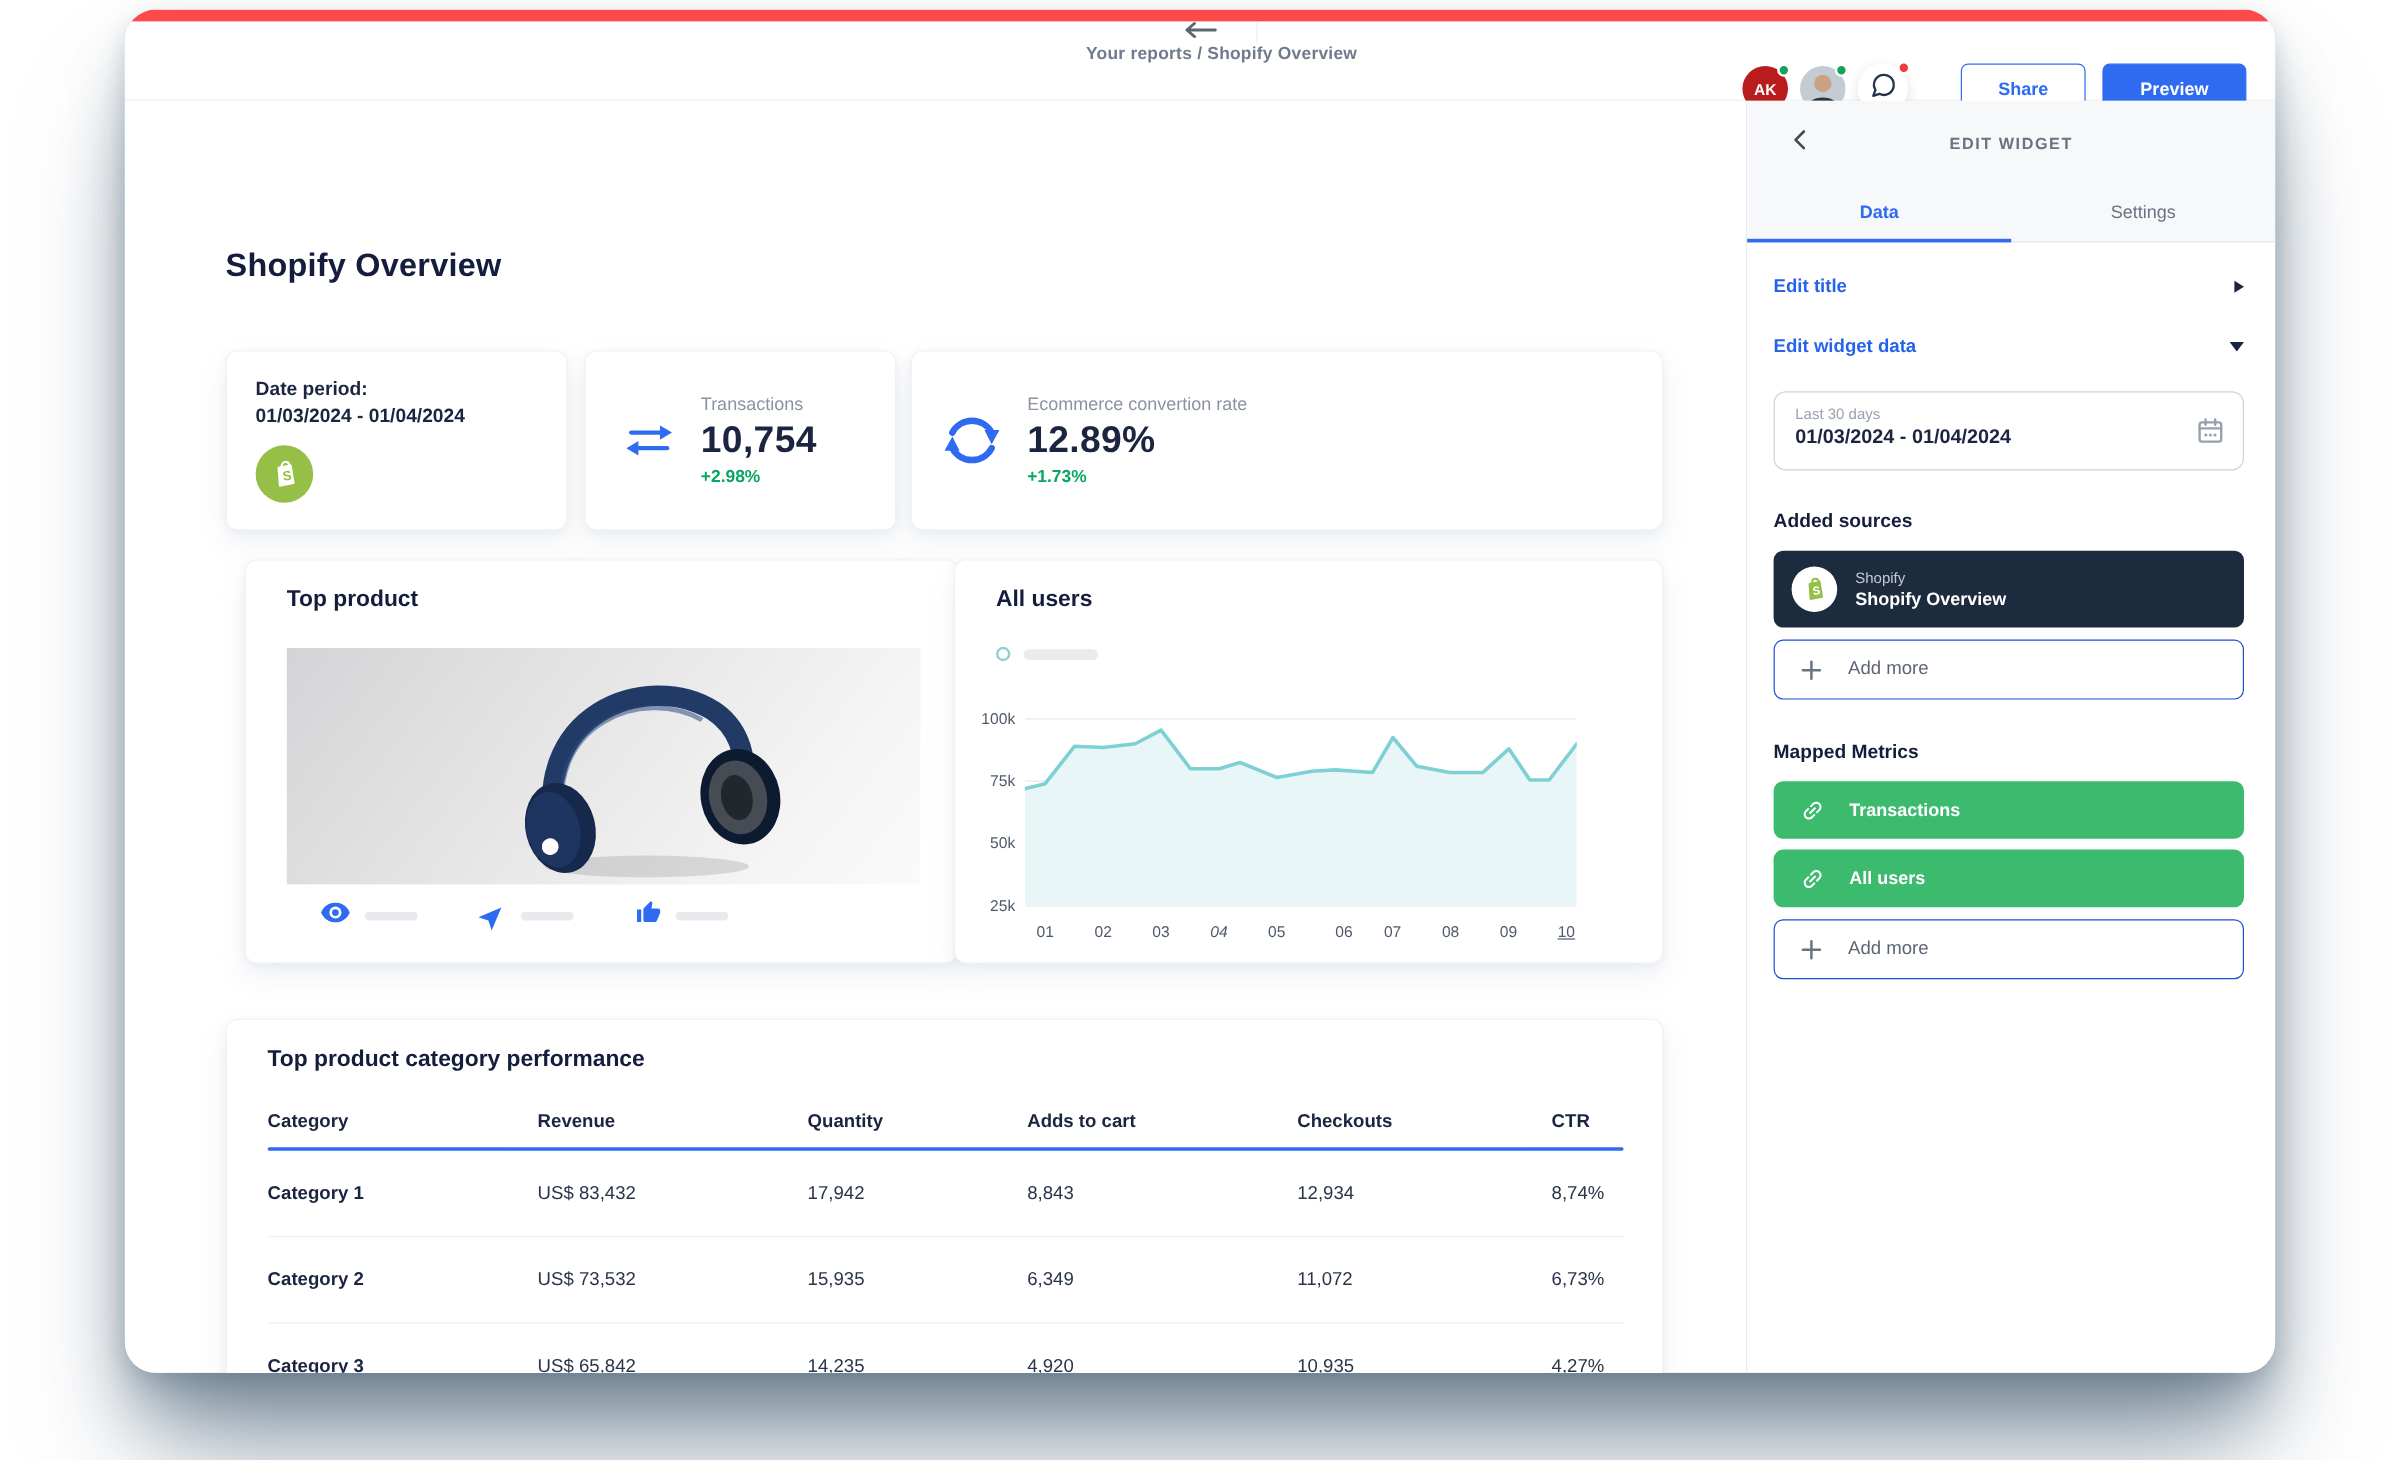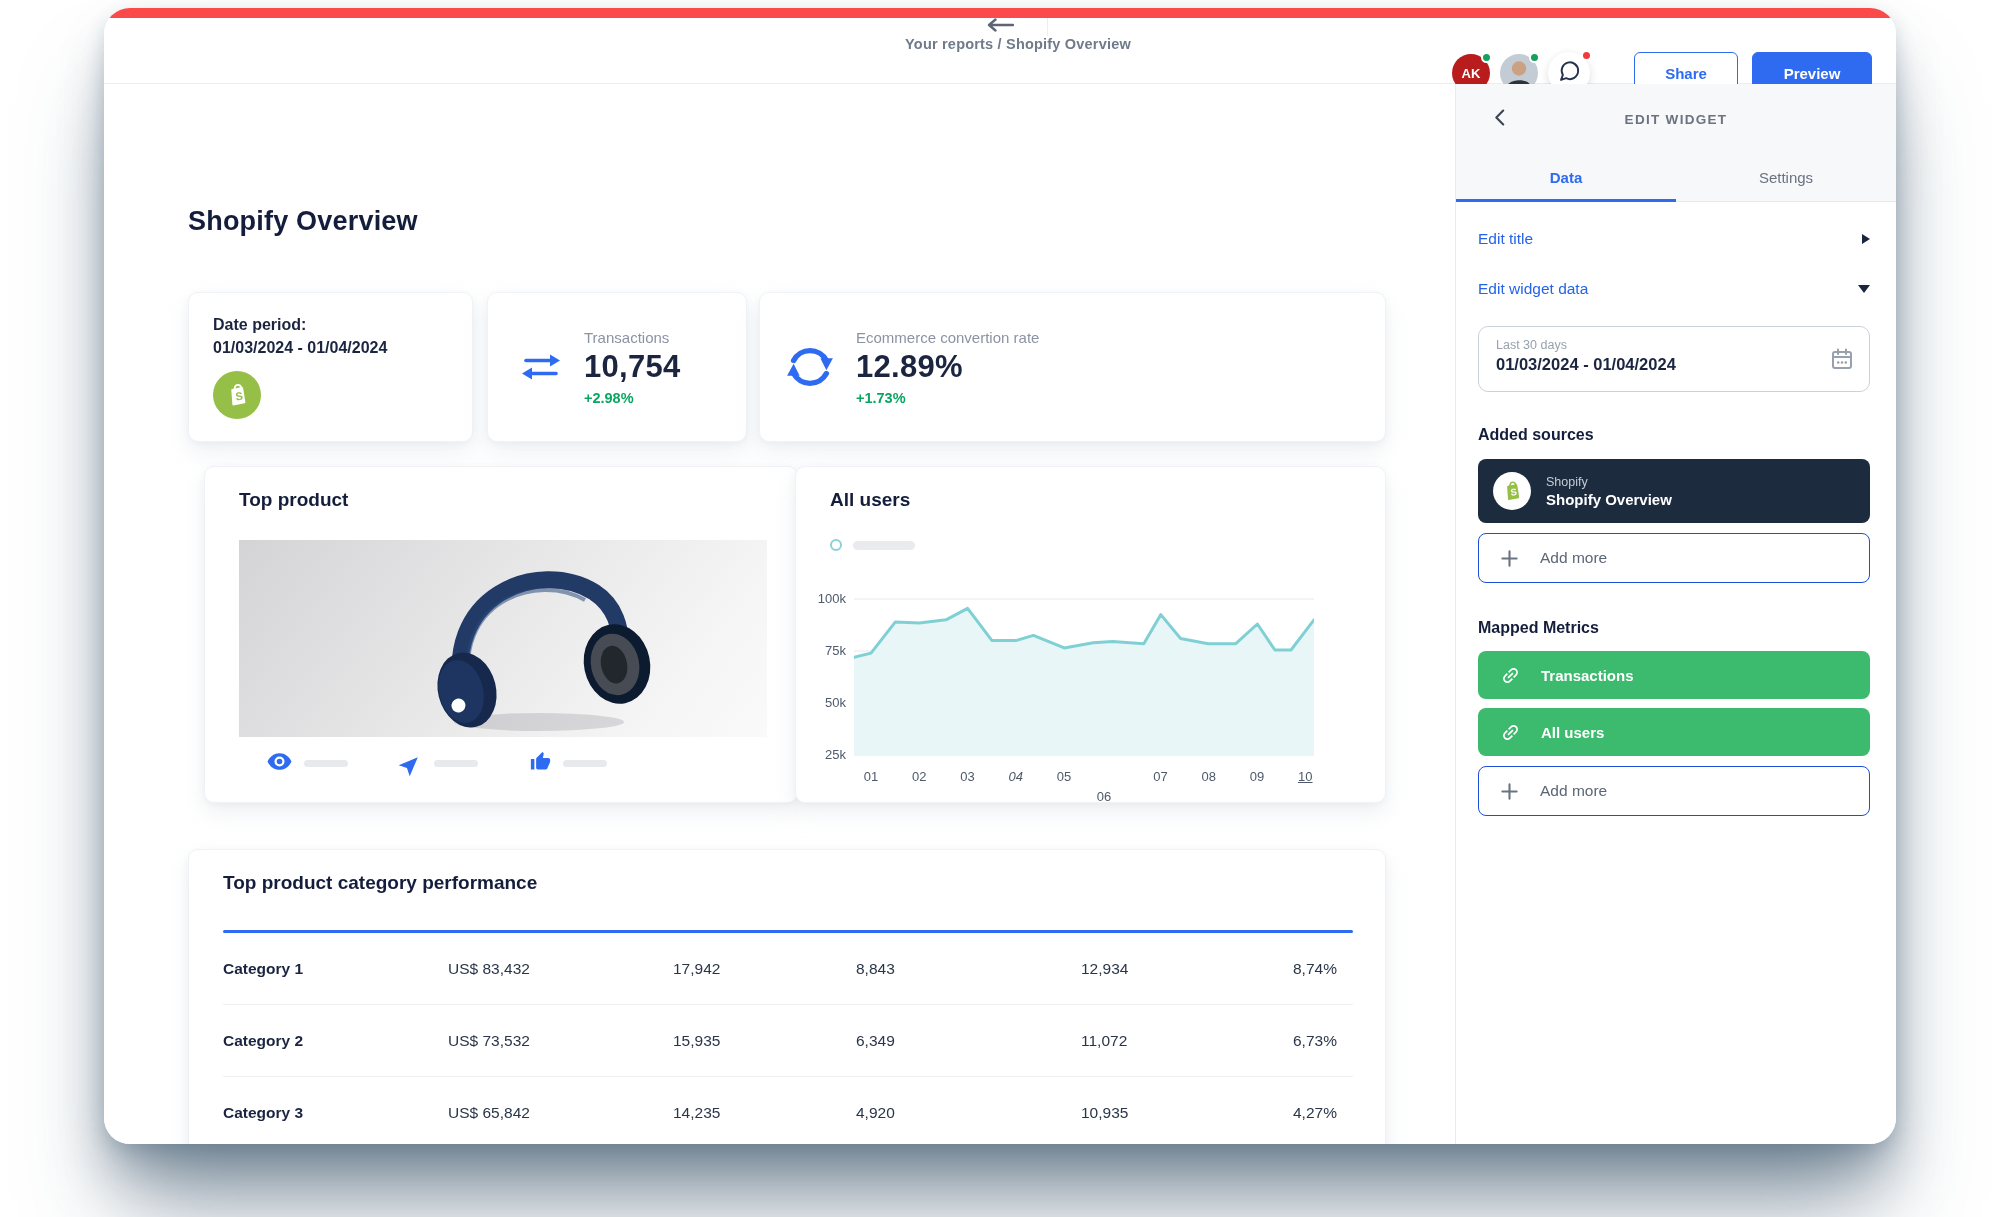--- a/index.html
+++ b/index.html
@@ -89,21 +89,21 @@
   .panel-head { height:70px; background:#f6f8fa; position:relative; display:flex; align-items:center; justify-content:center; }
   .panel-back { position:absolute; left:38px; top:0; height:100%; display:flex; align-items:center; cursor:pointer; }
   .panel-title { font-size:13.5px; font-weight:700; letter-spacing:1.3px; color:#6b7280; }
   .panel-tabs { height:48px; background:#f6f8fa; border-bottom:1px solid #e5e8ec; display:flex; position:relative; }
   .panel-tab { flex:1; display:flex; align-items:center; justify-content:center; font-size:15px; cursor:pointer; }
   .panel-tab.active { color:#2e6bf0; font-weight:700; }
   .panel-tab.inactive { color:#6b7280; font-weight:400; }
   .tab-underline { position:absolute; left:0; bottom:-1px; width:50%; height:3px; background:#2e6bf0; }
   .panel-body { padding:28px 26px 0 22px; }
   .link-row { display:flex; align-items:center; justify-content:space-between; margin-bottom:32px; cursor:pointer; }
-  .link-row .link { color:#2563eb; font-size:15.5px; font-weight:400; }
+  .link-row .link { color:#2563eb; font-size:15.5px; font-weight:700; }
   .tri-right { width:0; height:0; border-top:5.5px solid transparent; border-bottom:5.5px solid transparent; border-left:8px solid #1b2540; }
   .tri-down  { width:0; height:0; border-left:6px solid transparent; border-right:6px solid transparent; border-top:8px solid #1b2540; }
   .date-field { margin-top:-4px; height:66px; border:1.5px solid #ccd2da; border-radius:10px; position:relative;
                 padding:11px 50px 0 17px; cursor:pointer; }
   .date-field .small { font-size:12.5px; color:#98a1ae; }
   .date-field .val { font-size:16.5px; font-weight:700; color:#1b2540; margin-top:3px; }
   .date-field .cal { position:absolute; right:15px; top:20px; }
   .section-label { font-size:16px; font-weight:700; color:#141d3b; margin-top:34px; }
   .source-card { margin-top:15px; height:64px; background:#1c2b3e; border-radius:8px; display:flex; align-items:center;
                  padding-left:15px; cursor:pointer; }
@@ -275,32 +275,40 @@
           <line x1="0" y1="164" x2="460" y2="164" stroke="#e6e8eb" stroke-width="1"></line>
           <polygon id="chart-area" points="0,164 0.0,66.2 17.0,62.1 41.4,30.9 65.3,31.9 92.0,28.8 113.6,17.4 138.0,49.6 161.9,49.6 179.4,44.4 210.2,56.9 239.2,51.7 258.5,50.6 289.8,52.7 306.8,23.6 326.6,47.5 354.2,52.7 381.8,52.7 403.4,33.0 420.9,59.0 437.0,59.0 460.0,28.8 460,164" fill="#e9f6f7"></polygon>
           <polyline id="chart-line" fill="none" stroke-width="3" stroke-linejoin="round" stroke-linecap="round" points="0.0,66.2 17.0,62.1 41.4,30.9 65.3,31.9 92.0,28.8 113.6,17.4 138.0,49.6 161.9,49.6 179.4,44.4 210.2,56.9 239.2,51.7 258.5,50.6 289.8,52.7 306.8,23.6 326.6,47.5 354.2,52.7 381.8,52.7 403.4,33.0 420.9,59.0 437.0,59.0 460.0,28.8" stroke="#7fd0d4"></polyline>
         </svg>
         <div class="x-labels">
             <span style="left: 17px;">01</span>
             <span style="left: 65.3px;">02</span>
             <span style="left: 113.5px;">03</span>
             <span style="left: 161.8px; font-style: italic;">04</span>
             <span style="left: 210px;">05</span>
-            <span style="left: 250px; margin-top: 20px;">06</span>
+            <span style="left: 266px;">06</span>
             <span style="left: 306.5px;">07</span>
             <span style="left: 354.8px;">08</span>
             <span style="left: 403.1px;">09</span>
             <span style="left: 451.3px; text-decoration: underline;">10</span>
           </div>
       </div>
     </div>
 
     <div class="card table-card">
       <div class="table-title">Top product category performance</div>
       <div class="cat-table">
+        <div class="t-row t-head" id="table-head">
+            <div>Category</div>
+            <div>Revenue</div>
+            <div>Quantity</div>
+            <div>Adds to cart</div>
+            <div>Checkouts</div>
+            <div>CTR</div>
+          </div>
         <div class="t-rule"></div>
         <div class="t-body" id="table-body">
             <div class="t-row">
               <div class="cat">Category 1</div>
               <div>US$ 83,432</div>
               <div>17,942</div>
               <div>8,843</div>
               <div>12,934</div>
               <div>8,74%</div>
             </div>

